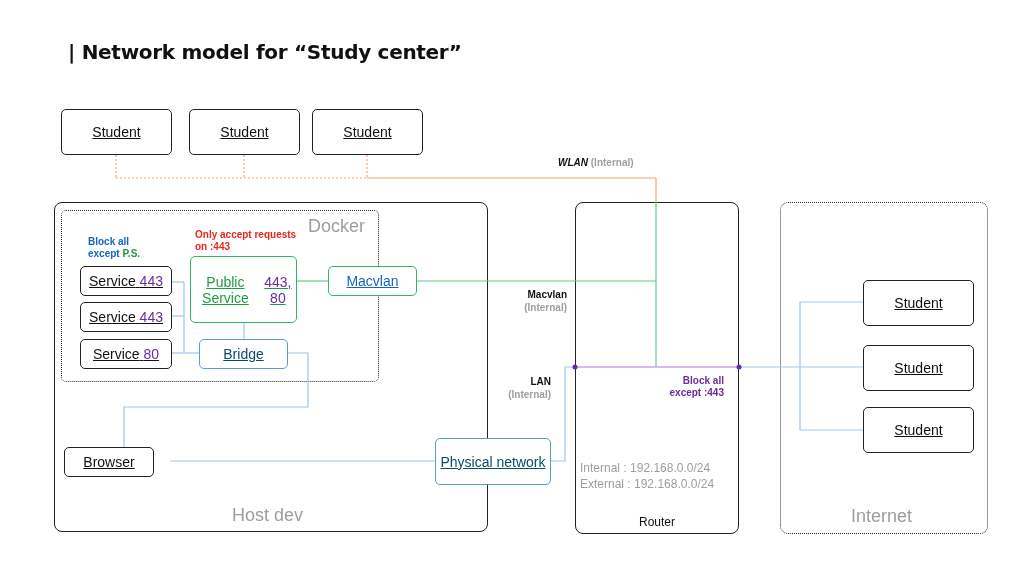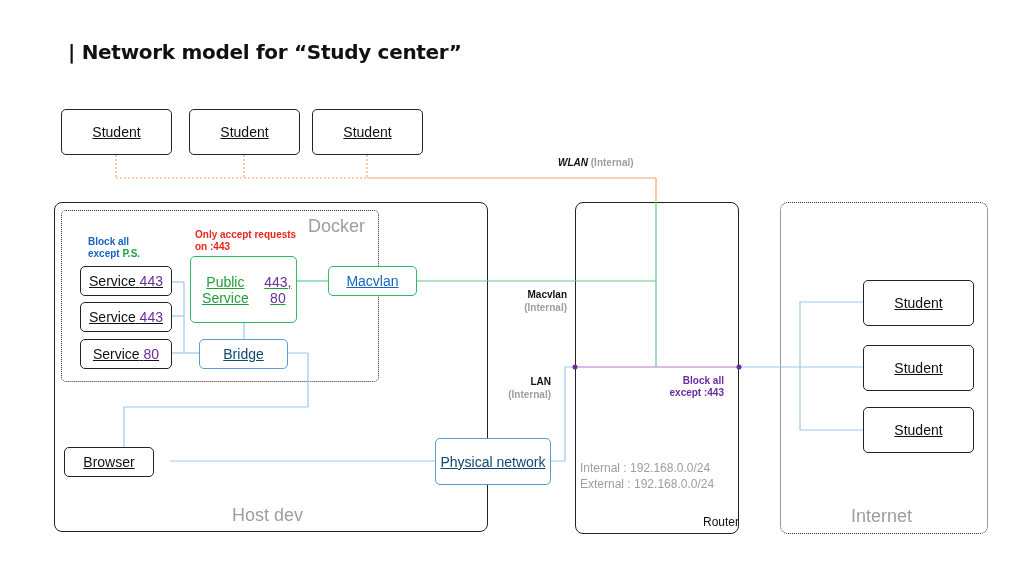--- a/index.html
+++ b/index.html
@@ -117,17 +117,17 @@
 </div>
 
 <div class="note" style="left:640px;top:375px;width:84px;text-align:right;color:#6a2c9e;">
   <div>Block all</div>
   <div>except :443</div>
 </div>
 <div class="abs gray" style="left:580px;top:460px;width:154px;text-align:left;font-size:12px;line-height:16px;">
   <div>Internal : 192.168.0.0/24</div>
   <div>External : 192.168.0.0/24</div>
 </div>
-<div class="abs" style="left:575px;top:515px;width:164px;text-align:right;font-size:12px;color:#111;">Router</div>
+<div class="abs" style="left:575px;top:515px;width:164px;text-align:center;font-size:12px;color:#111;">Router</div>
 
 <div class="box" style="left:863px;top:280px;width:111px;height:46px;">Student</div>
 <div class="box" style="left:863px;top:345px;width:111px;height:46px;">Student</div>
 <div class="box" style="left:863px;top:407px;width:111px;height:46px;">Student</div>
 
 </body></html>

